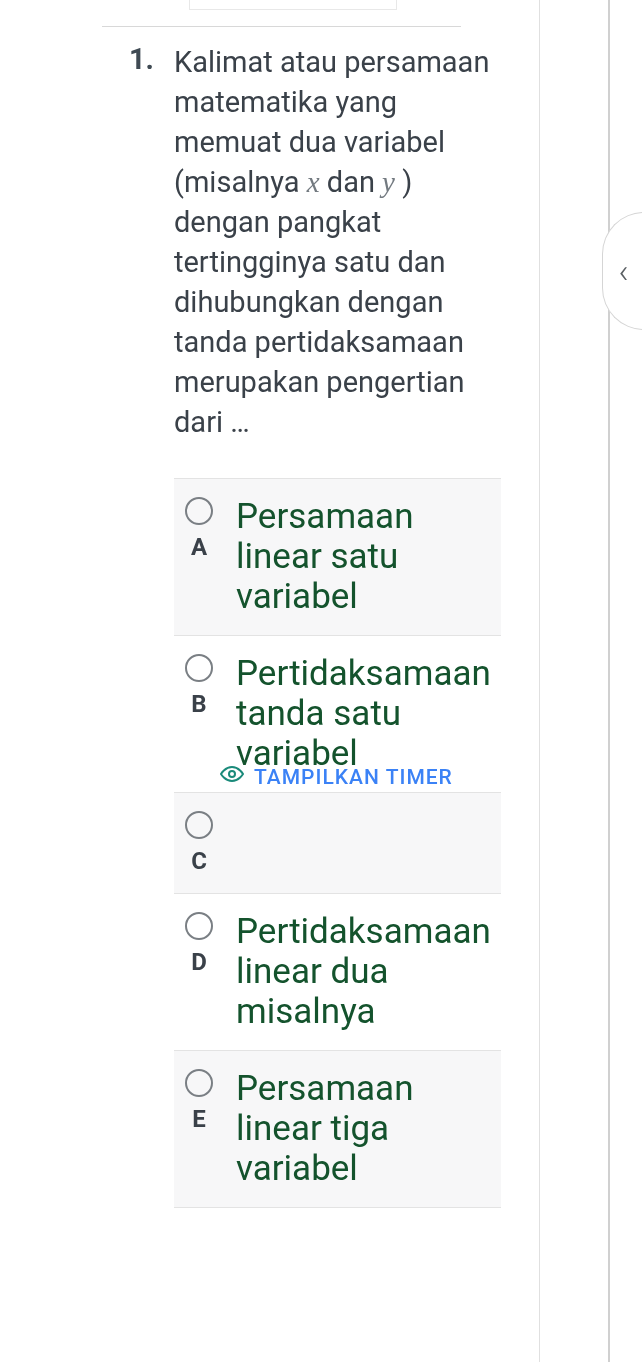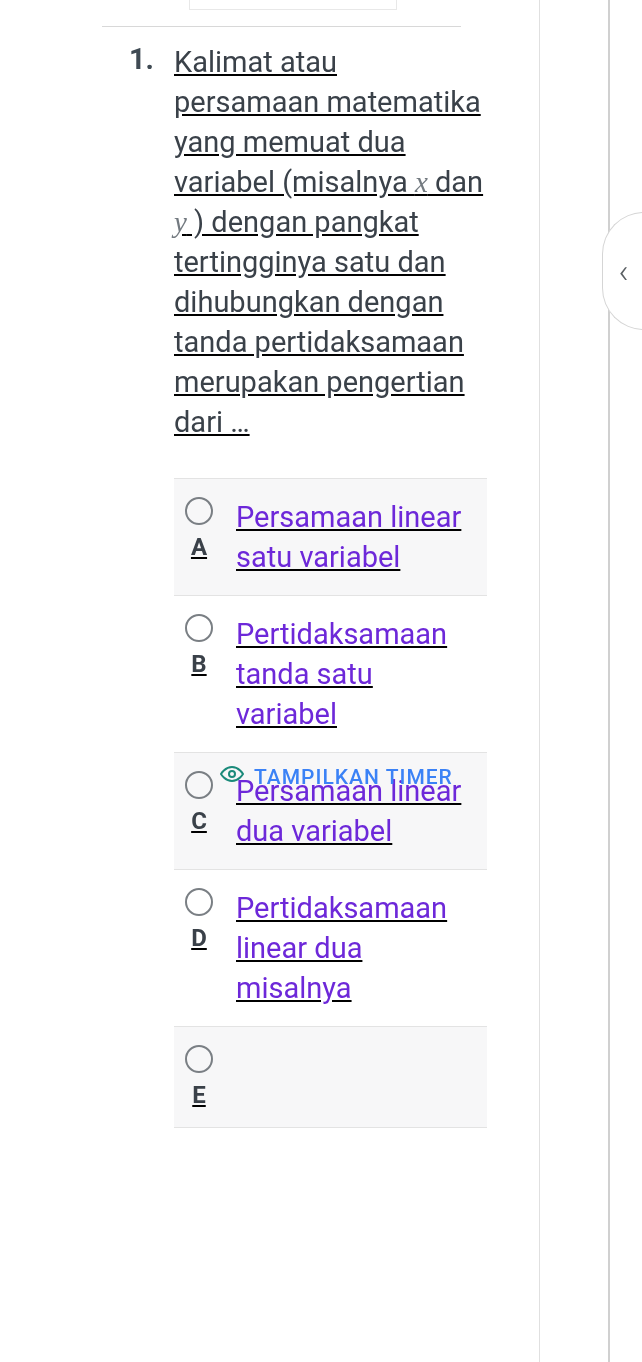--- a/index.html
+++ b/index.html
@@ -59,21 +59,20 @@
   .qnum {
     color: #3f4a53;
     font-size: 29px;
     font-weight: 700;
     width: 52px;
     text-align: right;
     flex-shrink: 0;
   }
   .qbody {
     flex: 1;
-    text-decoration: underline;
   }
   .qtext {
     color: #3a4149;
     font-size: 29px;
     line-height: 40px;
     font-weight: 400;
   }
   .var-x, .var-y {
     font-style: italic;
     color: #737a80;
@@ -108,22 +107,22 @@
     border: 2px solid #7a7f84;
     border-radius: 50%;
     background: transparent;
   }
   .option-letter {
     color: #3a4149;
     font-size: 24px;
     font-weight: 700;
   }
   .option-text {
-    color: #6d28d9;
-    font-size: 29px;
+    color: #14532d;
+    font-size: 35px;
     line-height: 40px;
     font-weight: 400;
     flex: 1;
     padding-top: 0;
   }
   .options-bottom-border {
     border-top: 1px solid #e3e3e3;
     margin-top: 0;
   }
   .timer-overlay {
@@ -195,36 +194,36 @@
               <div class="option-letter">B</div>
             </div>
             <div class="option-text">Pertidaksamaan tanda satu variabel</div>
           </div>
 
           <div class="option highlight">
             <div class="option-left">
               <div class="radio"></div>
               <div class="option-letter">C</div>
             </div>
-            <div class="option-text">Persamaan linear dua variabel</div>
           </div>
 
           <div class="option">
             <div class="option-left">
               <div class="radio"></div>
               <div class="option-letter">D</div>
             </div>
             <div class="option-text">Pertidaksamaan linear dua misalnya</div>
           </div>
 
           <div class="option highlight">
             <div class="option-left">
               <div class="radio"></div>
               <div class="option-letter">E</div>
             </div>
+            <div class="option-text">Persamaan linear tiga variabel</div>
           </div>
 
           <div class="options-bottom-border"></div>
         </div>
       </div>
     </div>
 
     <div class="timer-overlay">
       <span class="eye-icon">
         <svg viewBox="0 0 24 24" fill="none" stroke="#1a8a7a" stroke-width="2">

